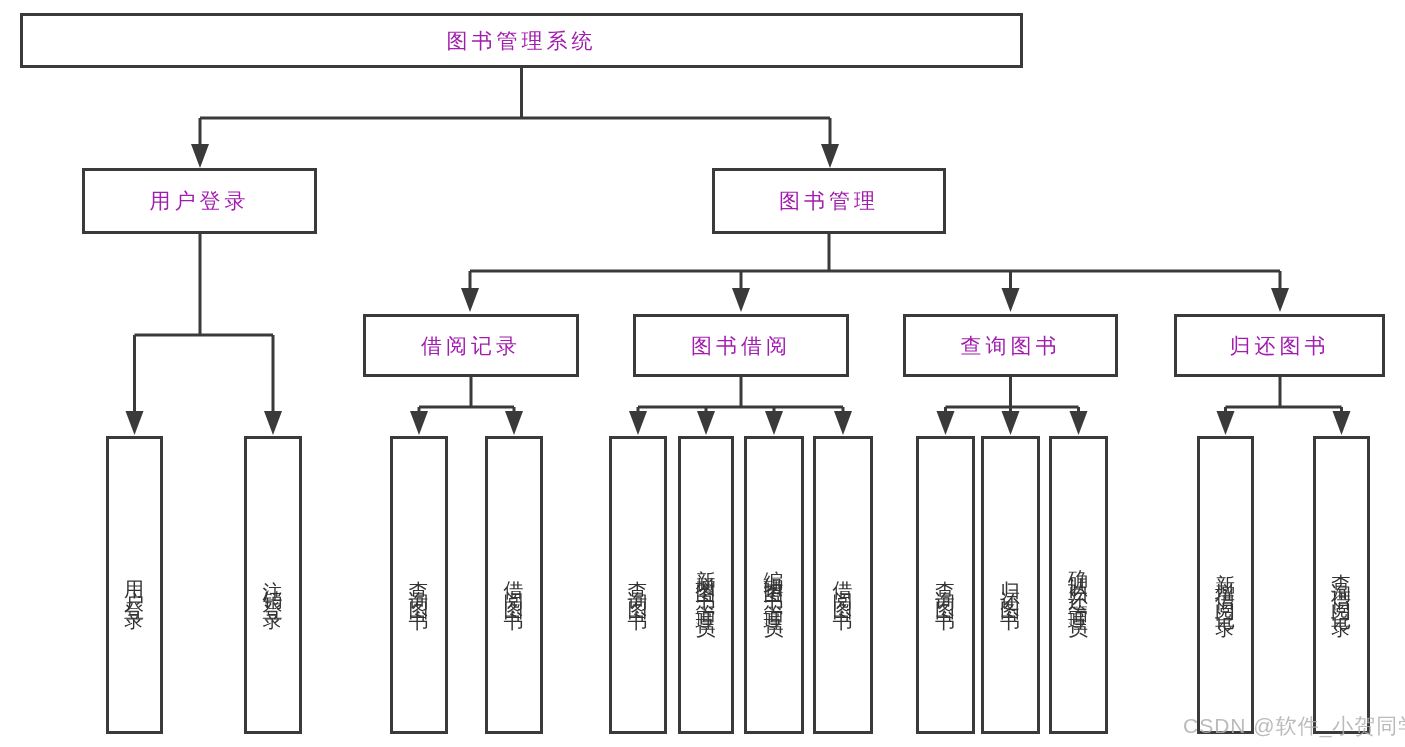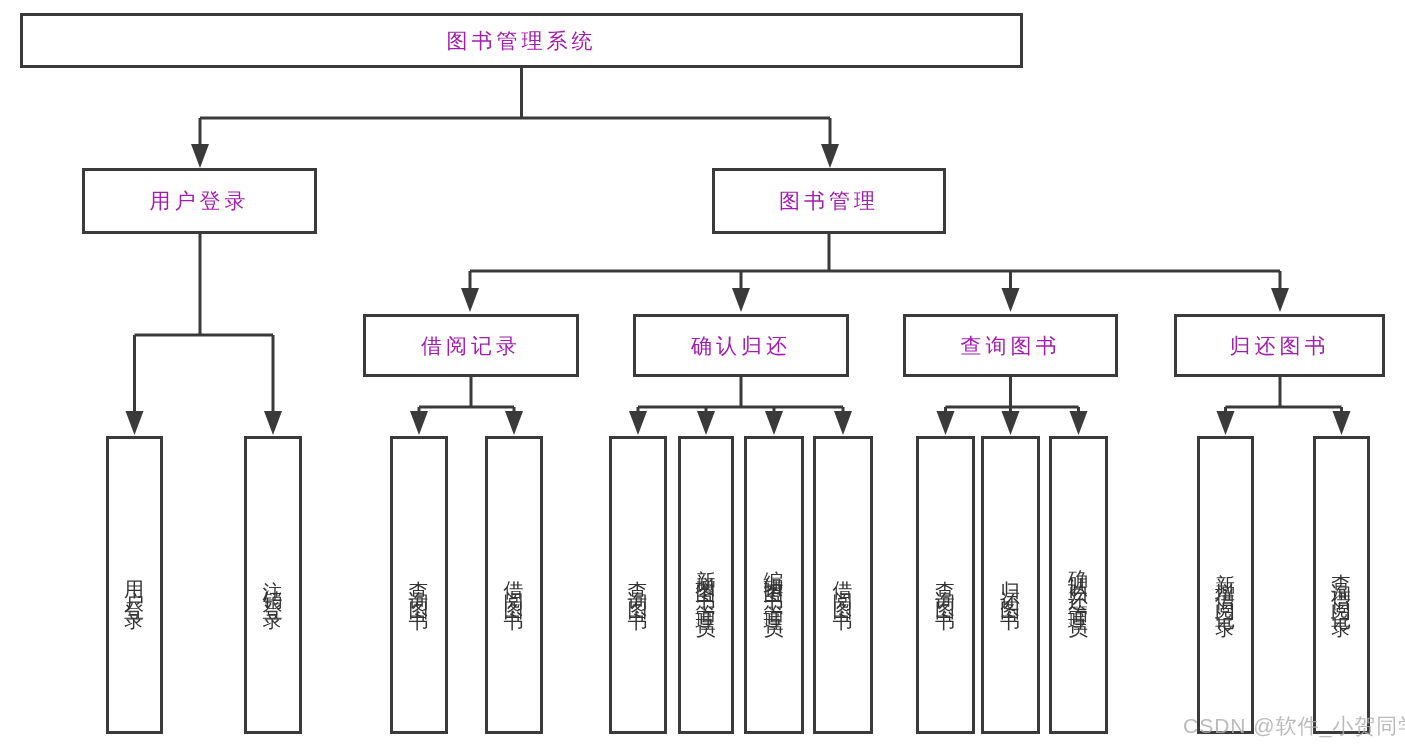--- a/index.html
+++ b/index.html
@@ -113,21 +113,21 @@
     <span>用户登录</span>
   </div>
   <div class="box hbox" style="left:712px;top:168px;width:234px;height:66px">
     <span>图书管理</span>
   </div>
 
   <div class="box hbox" style="left:363px;top:314px;width:216px;height:63px">
     <span>借阅记录</span>
   </div>
   <div class="box hbox" style="left:633px;top:314px;width:216px;height:63px">
-    <span>确认归还</span>
+    <span>图书借阅</span>
   </div>
   <div class="box hbox" style="left:903px;top:314px;width:215px;height:63px">
     <span>查询图书</span>
   </div>
   <div class="box hbox" style="left:1174px;top:314px;width:211px;height:63px">
     <span>归还图书</span>
   </div>
 
   <div class="box vbox" style="left:106px;top:436px;width:57px;height:298px">
     <span>用户登录</span>

